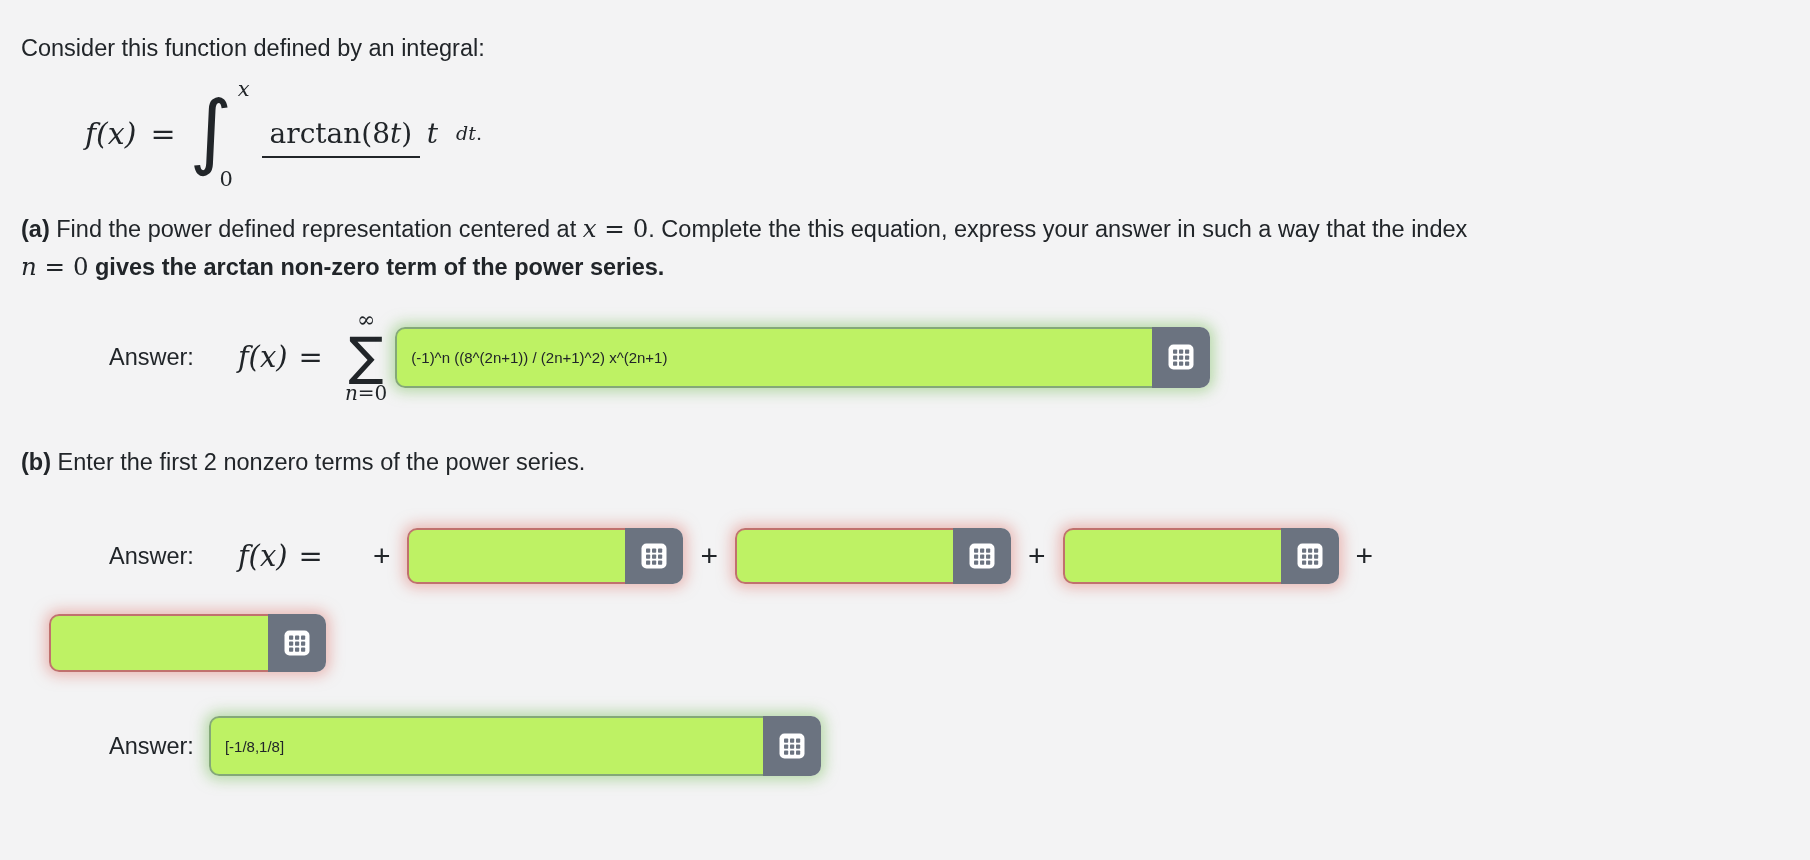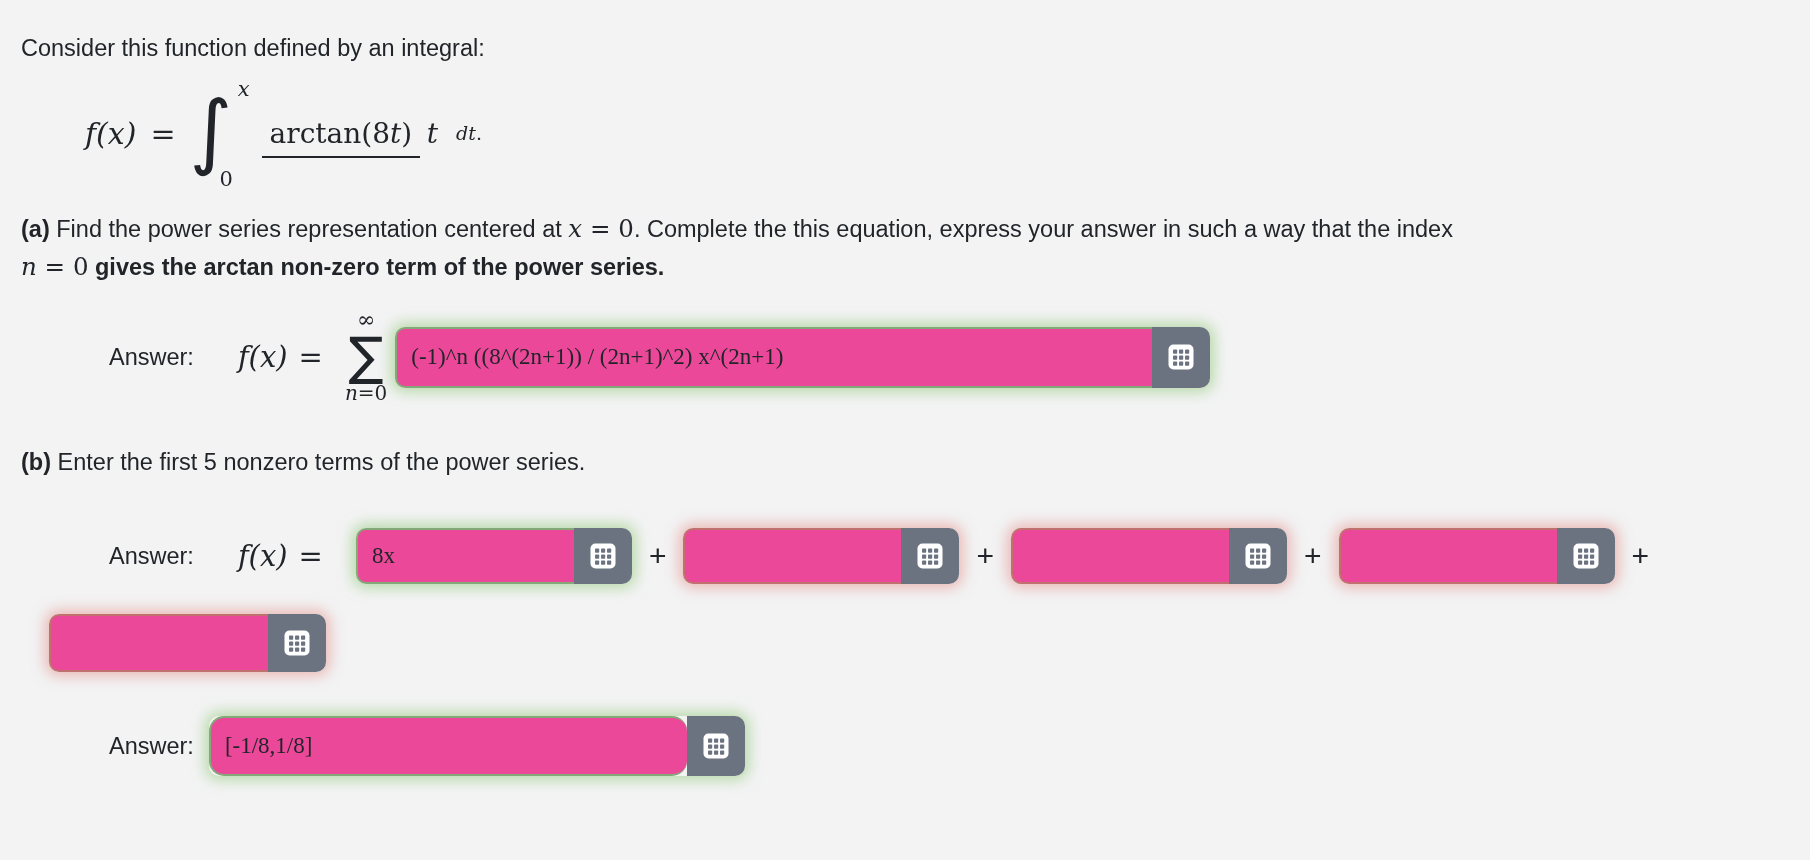--- a/index.html
+++ b/index.html
@@ -80,38 +80,38 @@
   
   .input-group{
     display:inline-flex;align-items:stretch;
     border-radius:10px;flex:none;
   }
   .input-group.correct{box-shadow:0 0 14px 4px rgba(134,196,108,0.55);}
   .input-group.incorrect{box-shadow:0 0 14px 4px rgba(226,128,120,0.5);}
   .math-input{
     border:2px solid #999;border-right:none;
     border-radius:10px 0 0 10px;
-    background:#ec4899;
-    font-family:Liberation Serif, serif;
-    font-size:23px;color:var(--text);
+    background:#bef264;
+    font-family:Liberation Sans, sans-serif;
+    font-size:15px;color:var(--text);
     padding:0 14px;outline:none;min-width:0;
   }
   .correct .math-input{border-color:var(--correct-border);}
   .incorrect .math-input{border-color:var(--incorrect-border);}
   .kbd-btn{
     width:58px;border:none;padding:0;
     background:var(--keypad-button);
     border-radius:0 10px 10px 0;
     display:flex;align-items:center;justify-content:center;
     cursor:pointer;flex:none;
   }
   .grp-a .math-input{width:757px;height:61px;}
   .grp-b .math-input{width:218px;height:56px;}
   .grp-b5 .math-input{width:219px;height:58px;}
-  .grp-c .math-input{width:478px;height:60px;border-radius:15px;}
+  .grp-c .math-input{width:554px;height:60px;}
 
   .plus{font-size:30px;margin:0 17px;flex:none;}
   .plus-end{margin-right:0;}
 </style>
 </head>
 <body>
 
 <div class="page">
 
   <p class="title">Consider this function defined by an integral:</p>
@@ -125,21 +125,21 @@
       <span class="int-lower mr">0</span>
     </span>
     <span class="fraction">
       <span class="frac-top"><span class="mr">arctan(8</span><span class="mi">t</span><span class="mr">)</span></span>
       <span class="frac-bot mi">t</span>
     </span>
     <span class="f-dt"><span class="mi">dt</span><span class="mr">.</span></span>
   </div>
 
   <p class="para">
-    <strong>(a)</strong><span> Find the power series representation centered at </span><span class="mi">x</span><span class="mr"> = 0</span><span>. Complete the this equation, express your answer in such a way that the index</span><br>
+    <strong>(a)</strong><span> Find the power defined representation centered at </span><span class="mi">x</span><span class="mr"> = 0</span><span>. Complete the this equation, express your answer in such a way that the index</span><br>
     <span class="mi">n</span><span class="mr"> = 0</span><strong> gives the arctan non-zero term of the power series.</strong>
   </p>
 
   <div class="answer-row row-a">
     <span class="ans-label">Answer:</span>
     <span class="ans-fx">
         <span class="mi">f(x)</span>
         <span class="mr">=</span>
       </span>
     <span class="sigma">
@@ -160,47 +160,30 @@
             <rect x="18" y="12.5" width="4.2" height="4.2" rx="0.8" fill="#6b7380"></rect>
           <rect x="6" y="18.5" width="4.2" height="4.2" rx="0.8" fill="#6b7380"></rect>
             <rect x="12" y="18.5" width="4.2" height="4.2" rx="0.8" fill="#6b7380"></rect>
             <rect x="18" y="18.5" width="4.2" height="4.2" rx="0.8" fill="#6b7380"></rect>
         </svg>
       </button>
     </span>
   </div>
 
   <p class="para head-b">
-    <strong>(b)</strong><span> Enter the first 5 nonzero terms of the power series.</span>
+    <strong>(b)</strong><span> Enter the first 2 nonzero terms of the power series.</span>
   </p>
 
   <div class="answer-row row-b">
     <span class="ans-label">Answer:</span>
     <span class="ans-fx">
         <span class="mi">f(x)</span>
         <span class="mr">=</span>
       </span>
 
-    <span class="input-group grp-b correct">
-      <input type="text" class="math-input" value="8x" style="">
-      <button class="kbd-btn">
-        <svg width="28" height="28" viewBox="0 0 28 28">
-          <rect x="1.5" y="1.5" width="25" height="25" rx="5" fill="#ffffff"></rect>
-          <rect x="6" y="6.5" width="4.2" height="4.2" rx="0.8" fill="#6b7380"></rect>
-            <rect x="12" y="6.5" width="4.2" height="4.2" rx="0.8" fill="#6b7380"></rect>
-            <rect x="18" y="6.5" width="4.2" height="4.2" rx="0.8" fill="#6b7380"></rect>
-          <rect x="6" y="12.5" width="4.2" height="4.2" rx="0.8" fill="#6b7380"></rect>
-            <rect x="12" y="12.5" width="4.2" height="4.2" rx="0.8" fill="#6b7380"></rect>
-            <rect x="18" y="12.5" width="4.2" height="4.2" rx="0.8" fill="#6b7380"></rect>
-          <rect x="6" y="18.5" width="4.2" height="4.2" rx="0.8" fill="#6b7380"></rect>
-            <rect x="12" y="18.5" width="4.2" height="4.2" rx="0.8" fill="#6b7380"></rect>
-            <rect x="18" y="18.5" width="4.2" height="4.2" rx="0.8" fill="#6b7380"></rect>
-        </svg>
-      </button>
-    </span>
     <span class="plus">+</span>
 
     <span class="input-group grp-b incorrect">
       <input type="text" class="math-input" value="" style="">
       <button class="kbd-btn">
         <svg width="28" height="28" viewBox="0 0 28 28">
           <rect x="1.5" y="1.5" width="25" height="25" rx="5" fill="#ffffff"></rect>
           <rect x="6" y="6.5" width="4.2" height="4.2" rx="0.8" fill="#6b7380"></rect>
             <rect x="12" y="6.5" width="4.2" height="4.2" rx="0.8" fill="#6b7380"></rect>
             <rect x="18" y="6.5" width="4.2" height="4.2" rx="0.8" fill="#6b7380"></rect>

